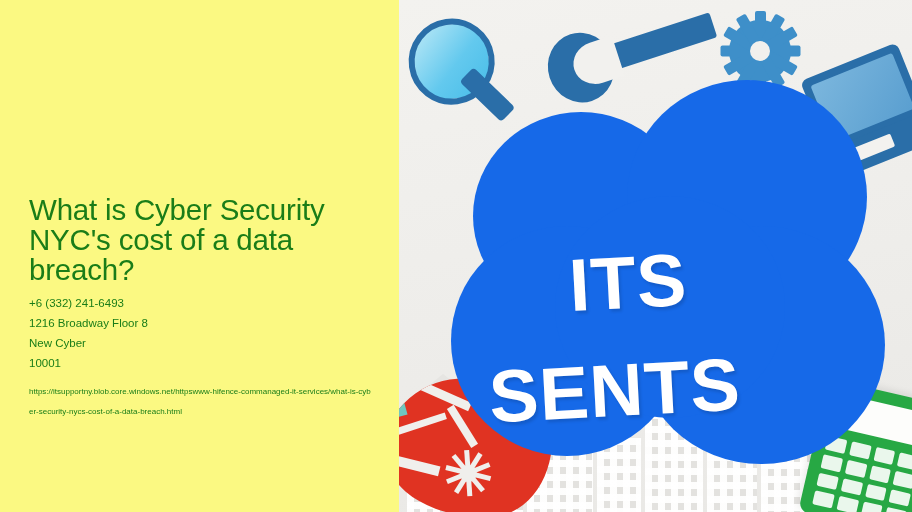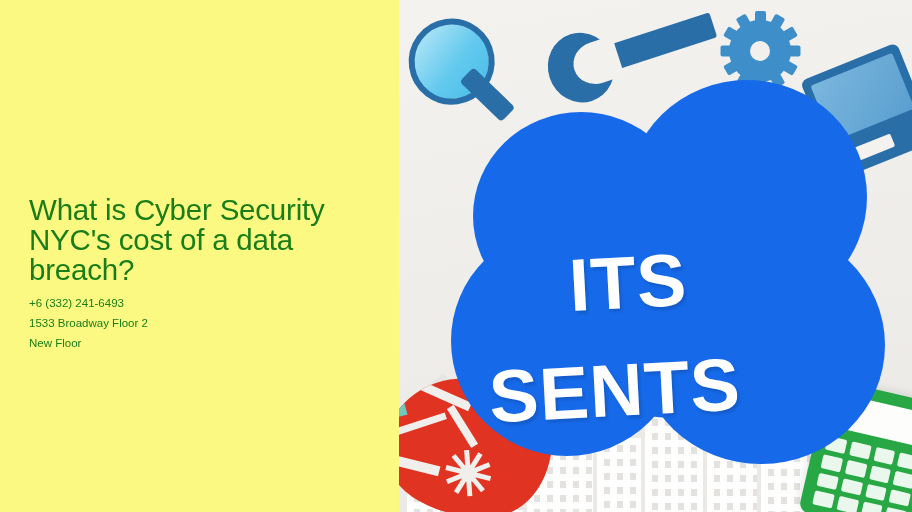--- a/index.html
+++ b/index.html
@@ -128,22 +128,24 @@
 </style>
 </head>
 <body>
 
 <div class="slide">
 
   <div class="left">
     <div class="text-block">
       <h1 class="title">What is Cyber Security NYC's cost of a data breach?</h1>
       <div class="addr">+6 (332) 241-6493</div>
-      <div class="addr">1533 Broadway Floor 2</div>
-      <div class="addr">New Floor</div>
+      <div class="addr">1216 Broadway Floor 8</div>
+      <div class="addr">New Cyber</div>
+      <div class="addr">10001</div>
+      <div class="url">https://itsupportny.blob.core.windows.net/httpswww-hifence-commanaged-it-services/what-is-cyber-security-nycs-cost-of-a-data-breach.html</div>
     </div>
   </div>
 
   <div class="right">
 
     <div class="city">
       <div class="bldg b1"></div>
         <div class="bldg b2"></div>
         <div class="bldg b3"></div>
       <div class="bldg b4"></div>

